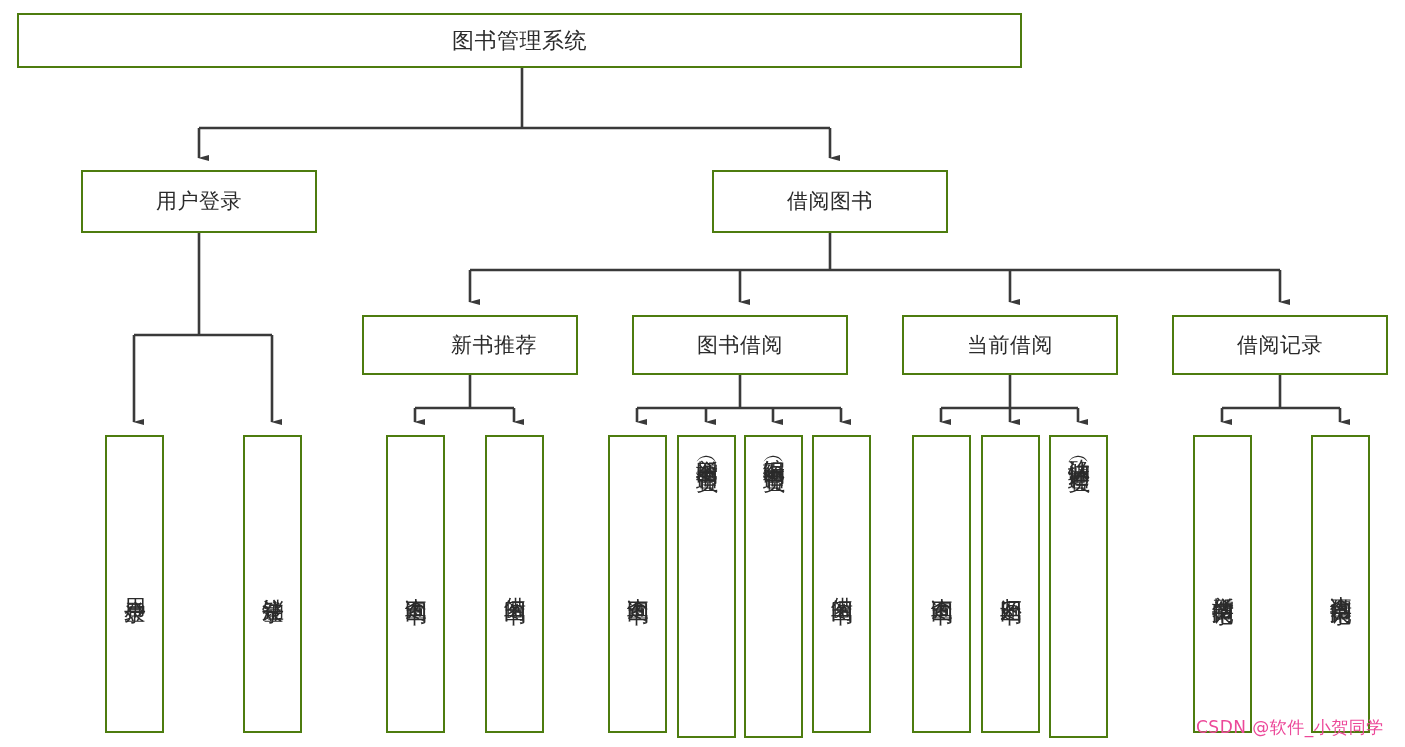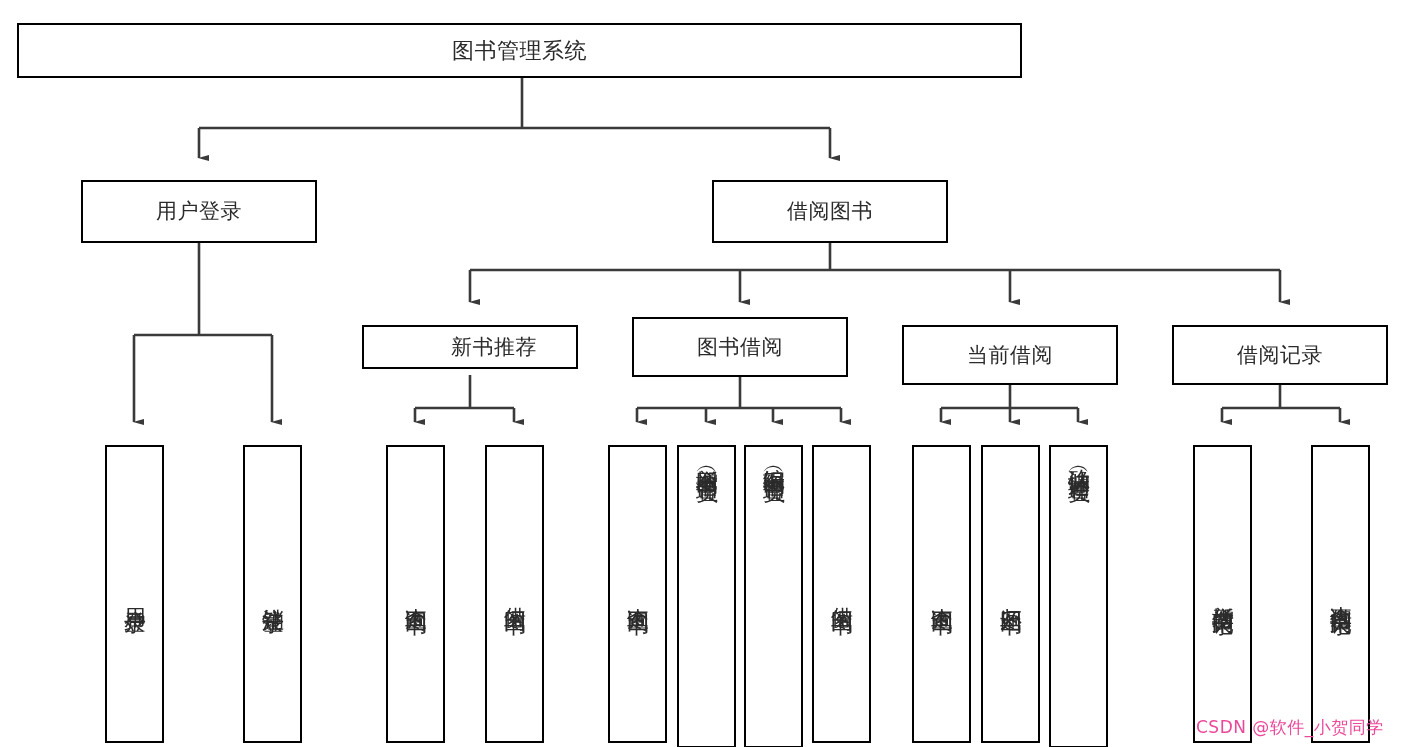--- a/index.html
+++ b/index.html
@@ -21,27 +21,26 @@
   #wires {
     position: absolute;
     left: 0;
     top: 0;
     width: 1405px;
     height: 747px;
   }
   .node {
     position: absolute;
     box-sizing: border-box;
-    border: 2px solid #000000;
+    border: 2px solid #4d7c0f;
     background: #ffffff;
     display: flex;
     align-items: center;
     justify-content: center;
     color: #2b2b2b;
-    margin-top: 10px;
   }
   .node .label {
     display: block;
     text-align: center;
     line-height: 1.15;
     white-space: nowrap;
   }
   
   .node.horiz .label {
     font-size: 21px;
@@ -136,24 +135,24 @@
     <span class="label">图书管理系统</span>
   </div>
 
   <div class="node horiz" style="left:81px; top:170px; width:236px; height:63px;">
     <span class="label">用户登录</span>
   </div>
   <div class="node horiz" style="left:712px; top:170px; width:236px; height:63px;">
     <span class="label">借阅图书</span>
   </div>
 
-  <div class="node horiz" style="left:362px; top:315px; width:216px; height:44px;padding-left:48px;">
+  <div class="node horiz" style="left:362px; top:315px; width:216px; height:60px;padding-left:48px;">
     <span class="label">新书推荐</span>
   </div>
-  <div class="node horiz" style="left:632px; top:307px; width:216px; height:60px;">
+  <div class="node horiz" style="left:632px; top:315px; width:216px; height:60px;">
     <span class="label">图书借阅</span>
   </div>
   <div class="node horiz" style="left:902px; top:315px; width:216px; height:60px;">
     <span class="label">当前借阅</span>
   </div>
   <div class="node horiz" style="left:1172px; top:315px; width:216px; height:60px;">
     <span class="label">借阅记录</span>
   </div>
 
   <div class="node vert centered" style="left:105px; top:435px; width:59px; height:298px;">

